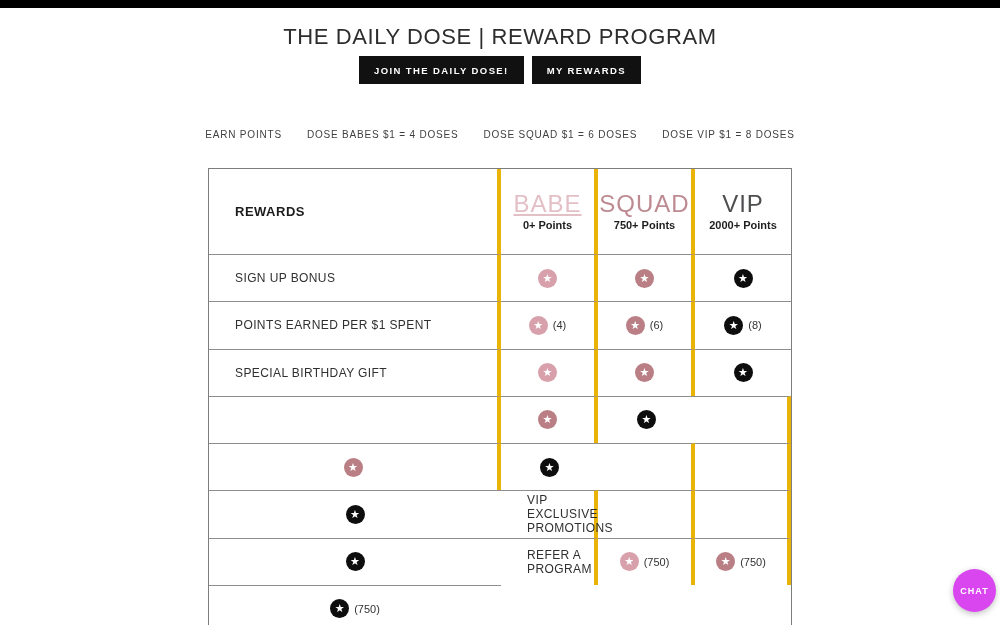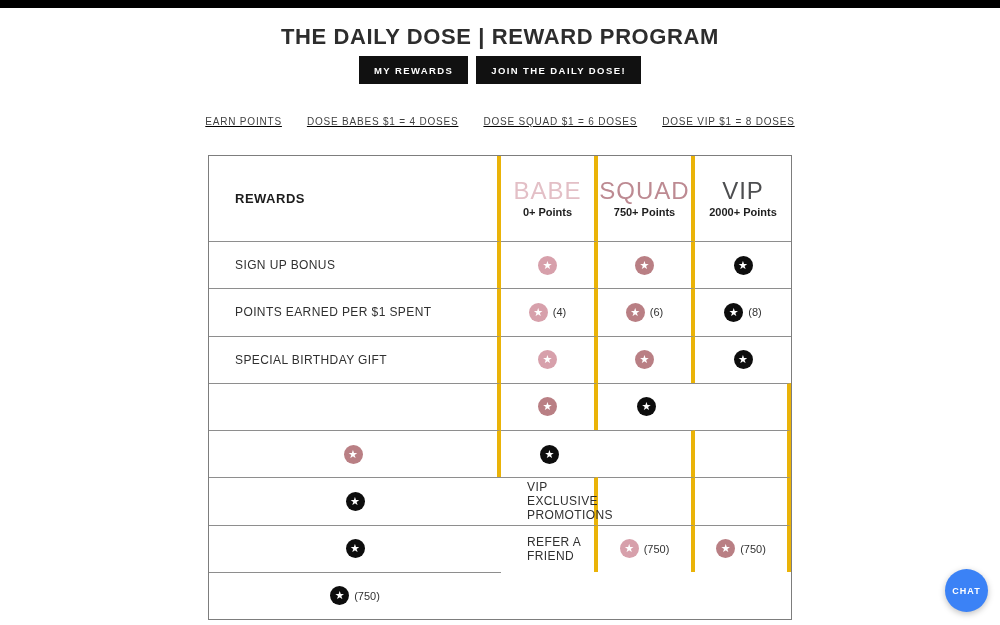--- a/index.html
+++ b/index.html
@@ -13,21 +13,21 @@
   .top-bar {
     width: 100%; height: 8px; background: #000000;
   }
   .page-title {
     margin-top: 17px;
     text-align: center;
     font-size: 22px;
     line-height: 24px;
     color: #2d2d2d;
     letter-spacing: 0.6px;
-    font-weight: 700;
+    font-weight: 400;
   }
   .button-row {
     margin-top: 7px;
     display: flex;
     justify-content: center;
     gap: 8px;
   }
   .cta-btn {
     background: #111111;
     color: #ffffff;
@@ -36,25 +36,24 @@
     font-size: 9.5px;
     font-weight: bold;
     letter-spacing: 1.4px;
     height: 28px;
     padding: 0 15px;
     display: flex;
     align-items: center;
     cursor: pointer;
   }
   .info-row {
-    margin-top: 32px;
+    margin-top: 45px;
     display: flex;
     justify-content: center;
     gap: 25px;
-    text-decoration: underline;
   }
   .info-item {
     font-size: 10px;
     color: #3f3f3f;
     letter-spacing: 0.8px;
   }
   .rewards-table {
     width: 584px;
     height: 465px;
     margin: 28px auto 0 auto;
@@ -137,38 +136,38 @@
   }
 </style>
 </head>
 <body>
 
 <div class="top-bar"></div>
 
 <h1 class="page-title">THE DAILY DOSE | REWARD PROGRAM</h1>
 
 <div class="button-row">
+  <button class="cta-btn">JOIN THE DAILY DOSE!</button>
   <button class="cta-btn">MY REWARDS</button>
-  <button class="cta-btn">JOIN THE DAILY DOSE!</button>
 </div>
 
 <div class="info-row">
   <span class="info-item">EARN POINTS</span>
   <span class="info-item">DOSE BABES $1 = 4 DOSES</span>
   <span class="info-item">DOSE SQUAD $1 = 6 DOSES</span>
   <span class="info-item">DOSE VIP $1 = 8 DOSES</span>
 </div>
 
 <div class="rewards-table">
 
   <div class="cell label-cell vline">
     <span class="rewards-head">REWARDS</span>
   </div>
   <div class="cell tier-cell vline">
-    <span class="tier-name" style="color: rgb(227, 191, 198);">BABE</span>
+    <span class="tier-name" style="color: rgb(227, 191, 198); text-decoration: underline;">BABE</span>
     <span class="tier-points">0+ Points</span>
   </div>
   <div class="cell tier-cell vline">
     <span class="tier-name" style="color: rgb(189, 138, 146);">SQUAD</span>
     <span class="tier-points">750+ Points</span>
   </div>
   <div class="cell tier-cell">
     <span class="tier-name" style="color: rgb(77, 78, 80);">VIP</span>
     <span class="tier-points">2000+ Points</span>
   </div>
@@ -270,21 +269,21 @@
     </div>
   <div class="cell vline bt"></div>
   <div class="cell vline bt"></div>
   <div class="cell bt">
       <span class="badge" style="background: rgb(13, 13, 13);">
         <span class="star">★</span>
       </span>
     </div>
 
   <div class="cell label-cell vline bt">
-      <span class="row-label">REFER A FRIEND</span>
+      <span class="row-label">REFER A PROGRAM</span>
     </div>
   <div class="cell vline bt">
       <span class="badge" style="background: rgb(215, 160, 171);">
         <span class="star">★</span>
       </span>
       <span class="cell-value">(750)</span>
     </div>
   <div class="cell vline bt">
       <span class="badge" style="background: rgb(185, 127, 132);">
         <span class="star">★</span>
@@ -292,13 +291,13 @@
       <span class="cell-value">(750)</span>
     </div>
   <div class="cell bt">
       <span class="badge" style="background: rgb(13, 13, 13);">
         <span class="star">★</span>
       </span>
       <span class="cell-value">(750)</span>
     </div>
 </div>
 
-<button class="chat-button" style="background: #3b82f6;">CHAT</button>
+<button class="chat-button" style="background: #d946ef; margin-left: 8px;">CHAT</button>
 
 </body></html>

